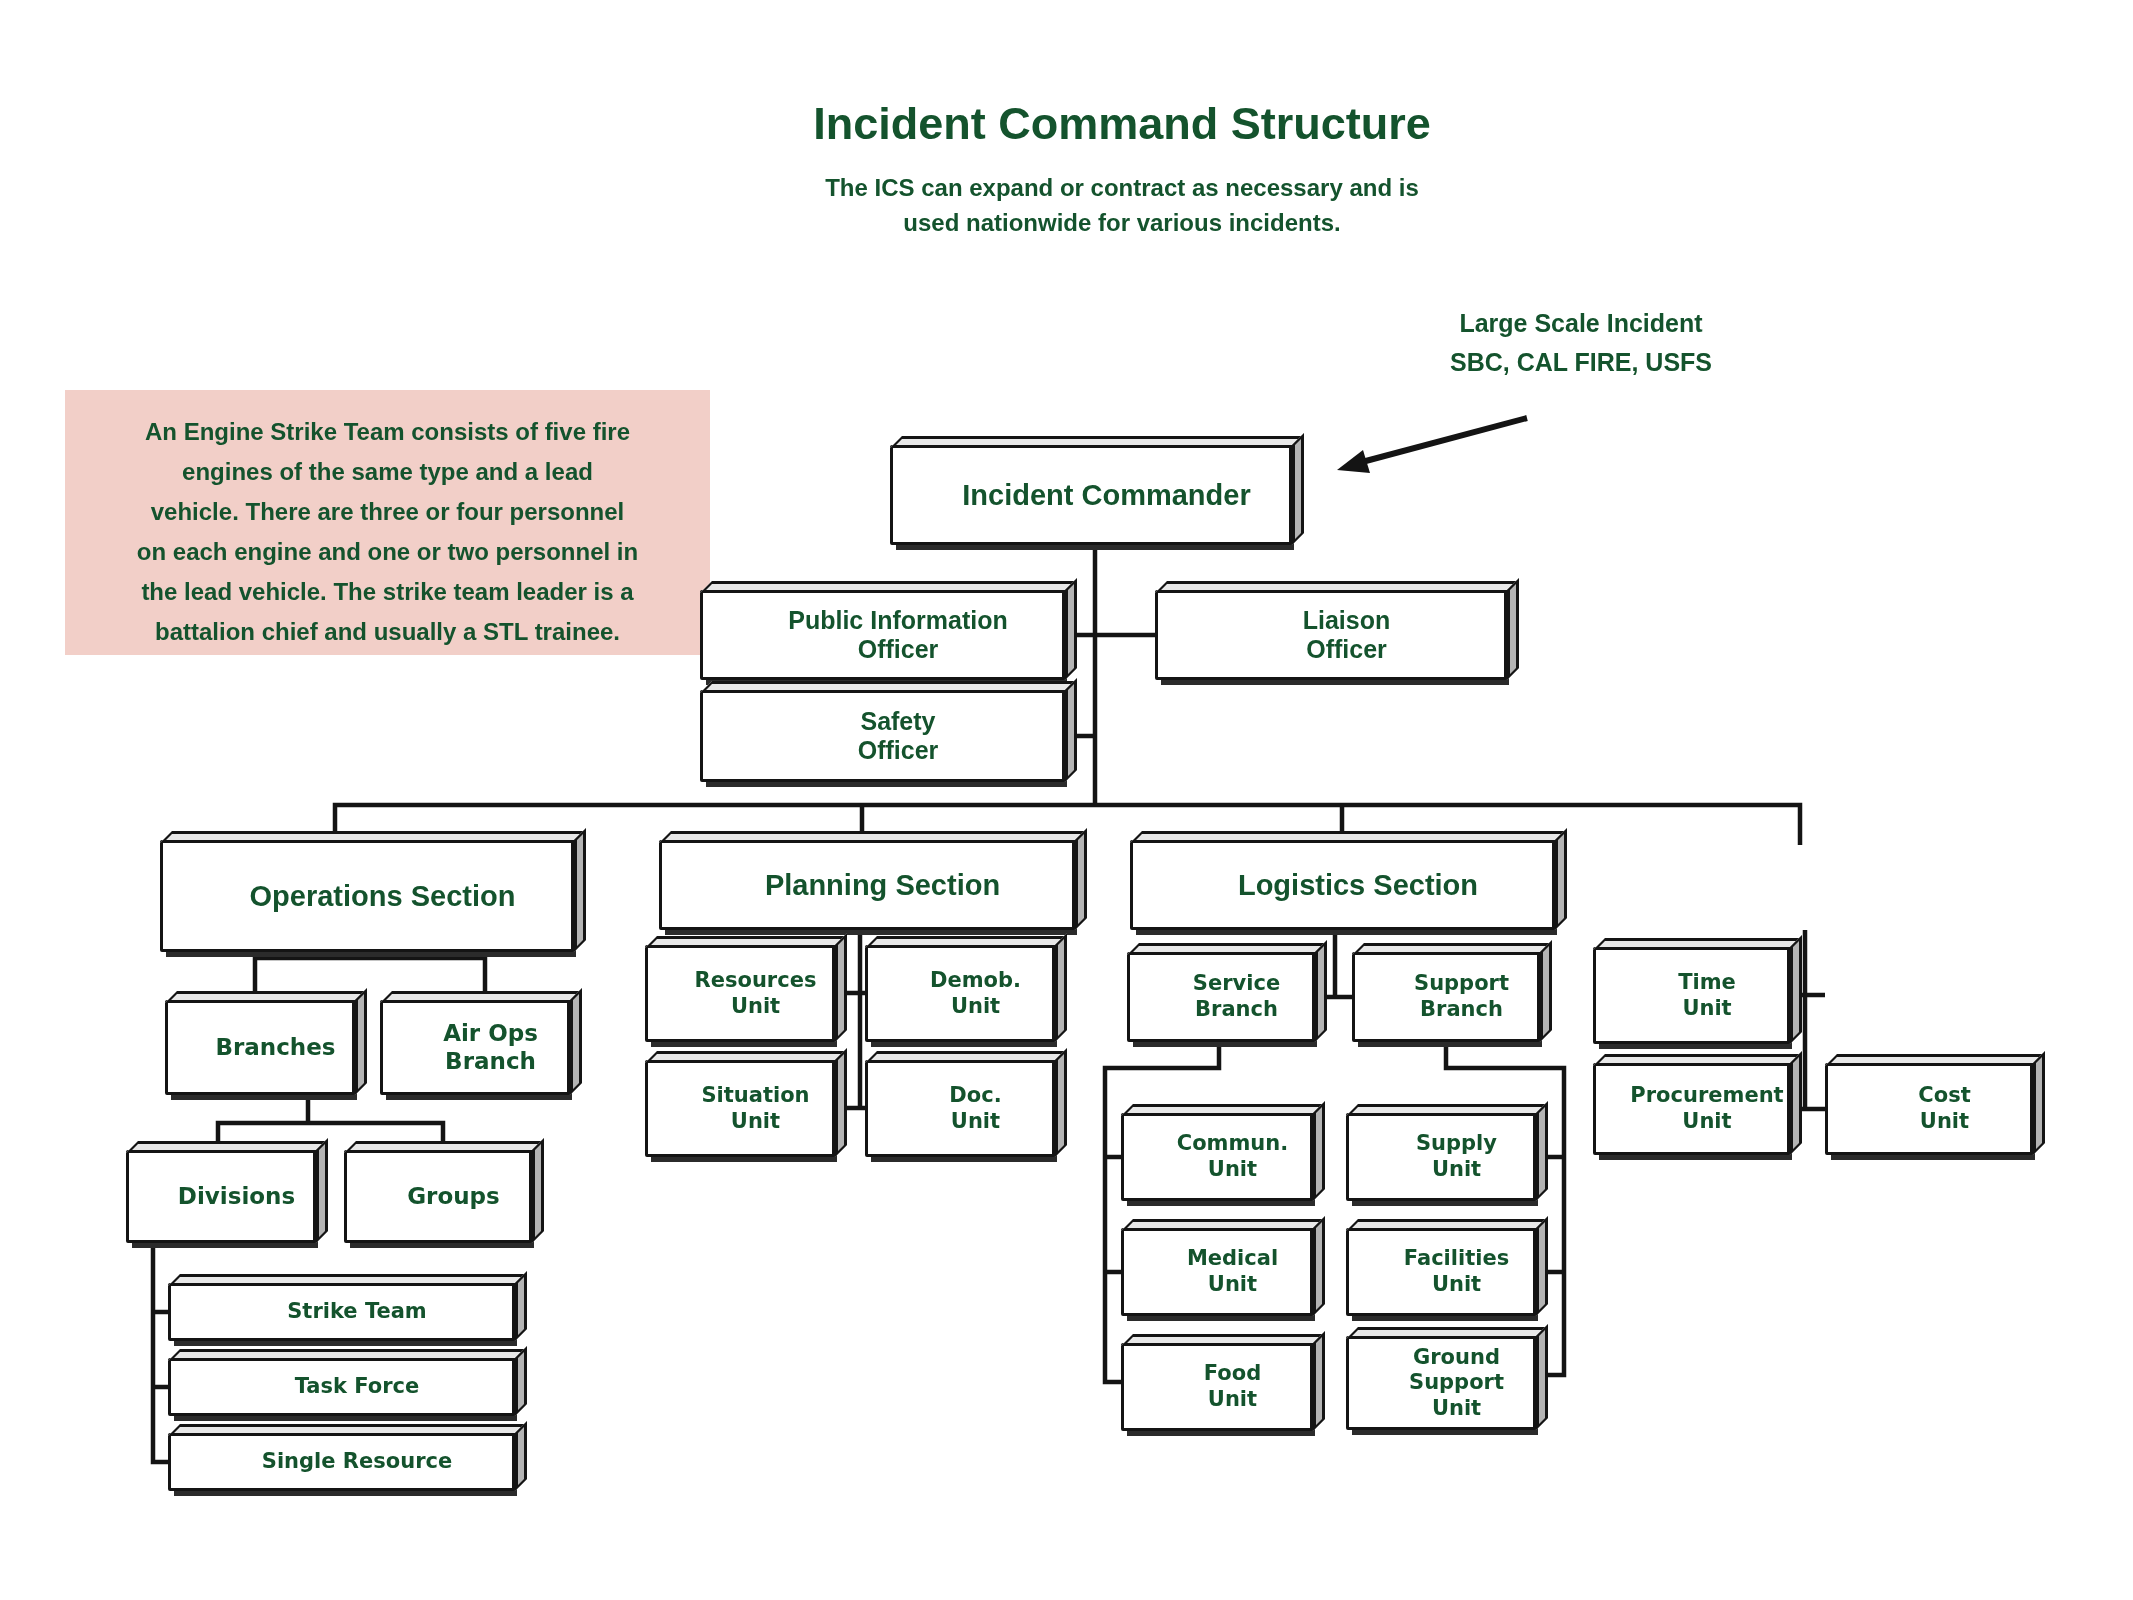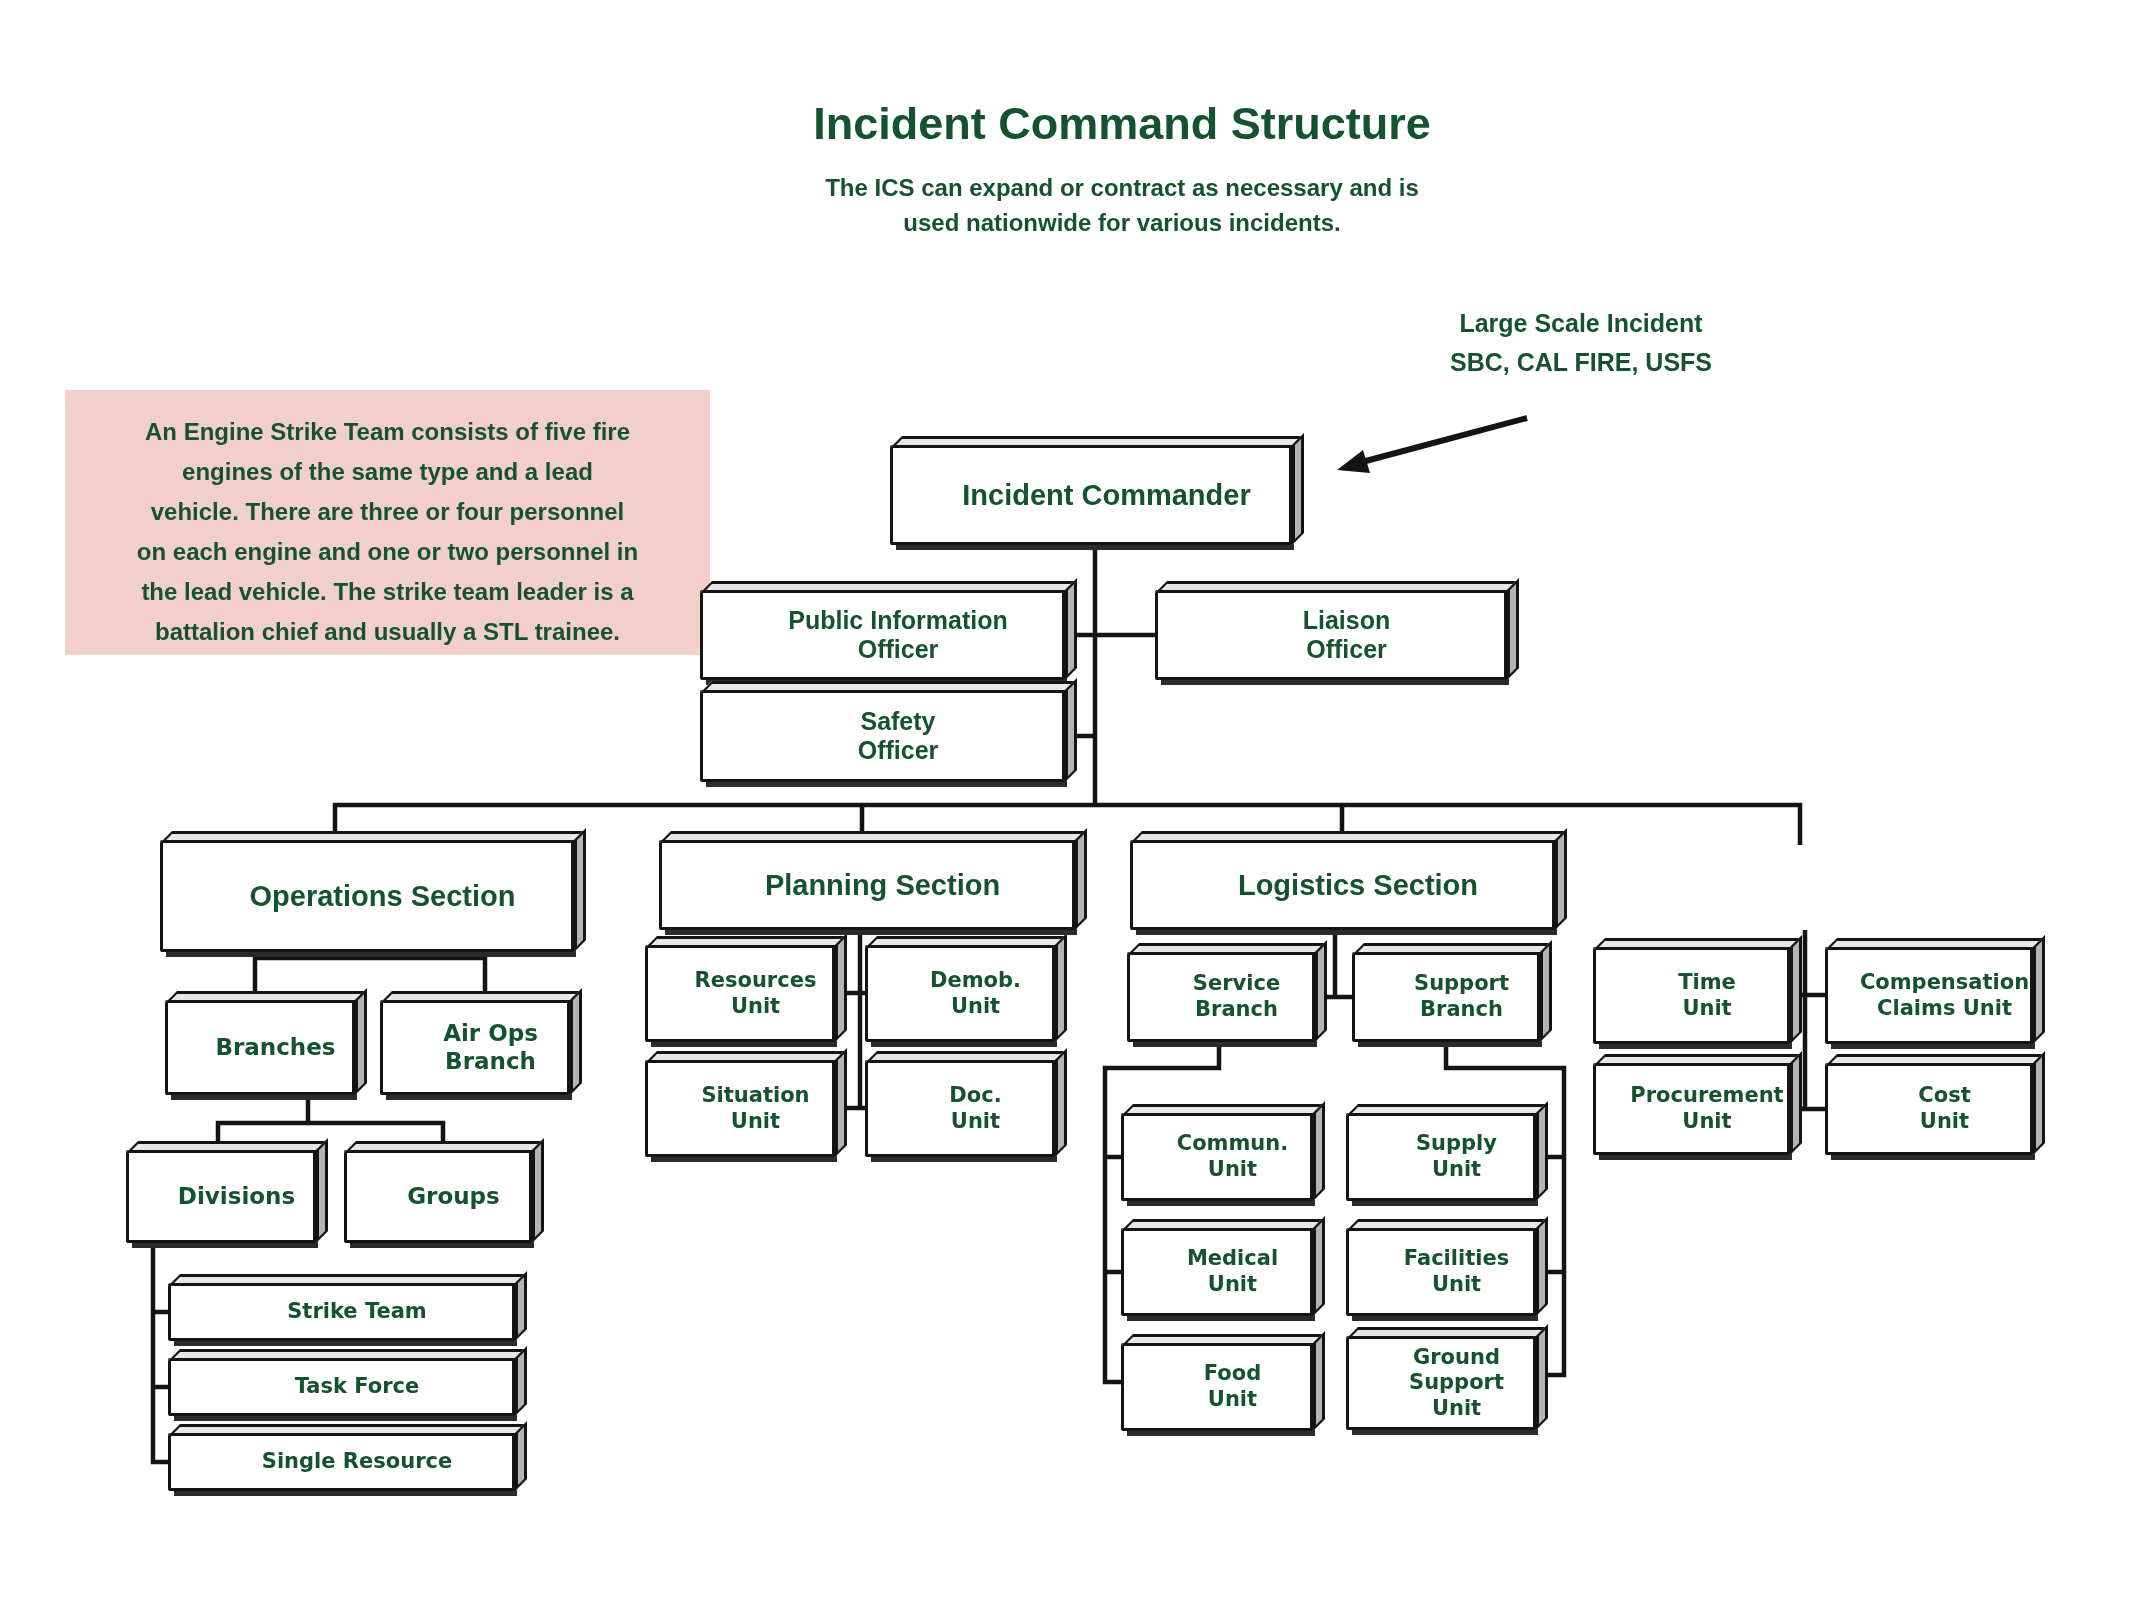--- a/index.html
+++ b/index.html
@@ -145,20 +145,18 @@
   <div class="b3 unit" style="left:1346px;top:1113px;width:190px;height:88px">Supply
 Unit</div>
   <div class="b3 unit" style="left:1346px;top:1228px;width:190px;height:88px">Facilities
 Unit</div>
   <div class="b3 unit" style="left:1346px;top:1336px;width:190px;height:94px">Ground
 Support
 Unit</div>
 
   <div class="b3 unit" style="left:1593px;top:947px;width:197px;height:97px">Time
 Unit</div>
-  <div class="b3 unit" style="left:1825px;top:947px;width:208px;height:97px">Compensation
-Claims Unit</div>
   <div class="b3 unit" style="left:1593px;top:1063px;width:197px;height:92px">Procurement
 Unit</div>
   <div class="b3 unit" style="left:1825px;top:1063px;width:208px;height:92px">Cost
 Unit</div>
 
 </div>
 
 </body></html>

